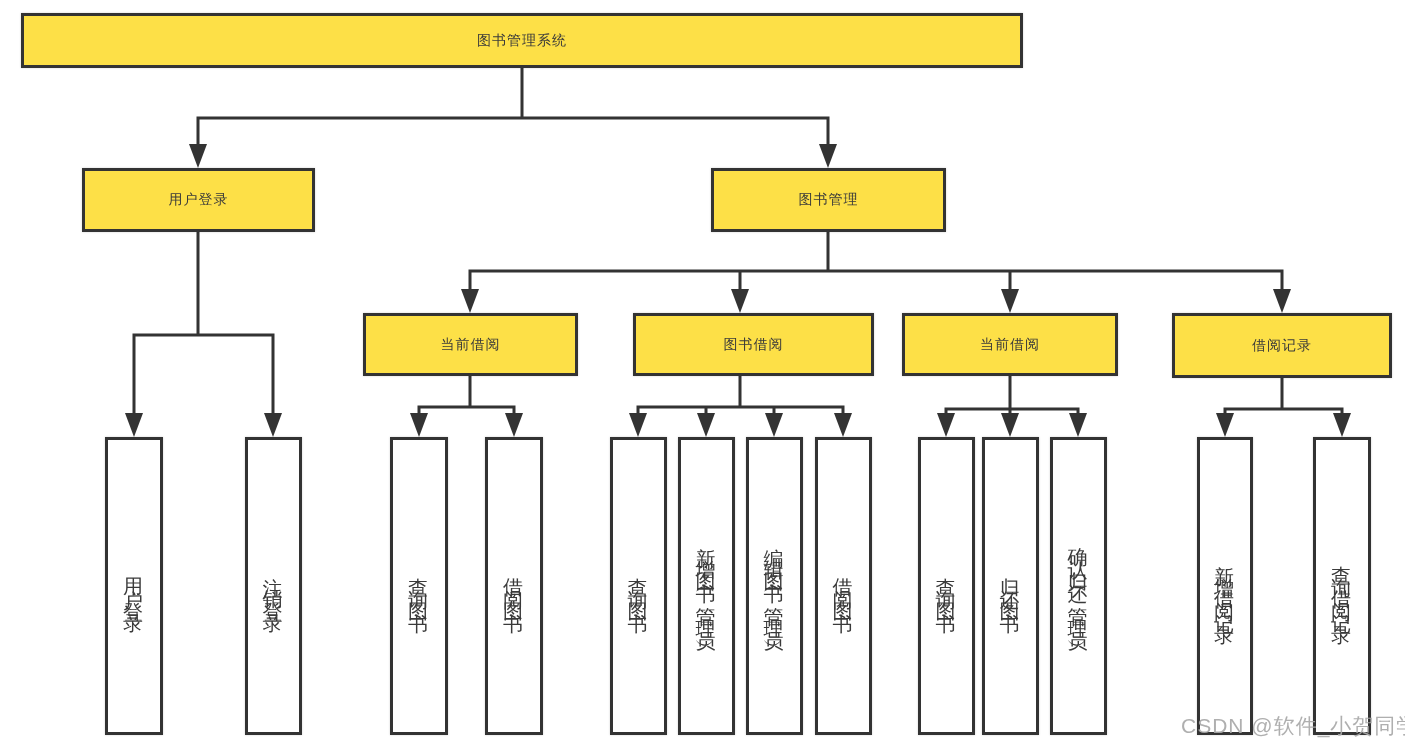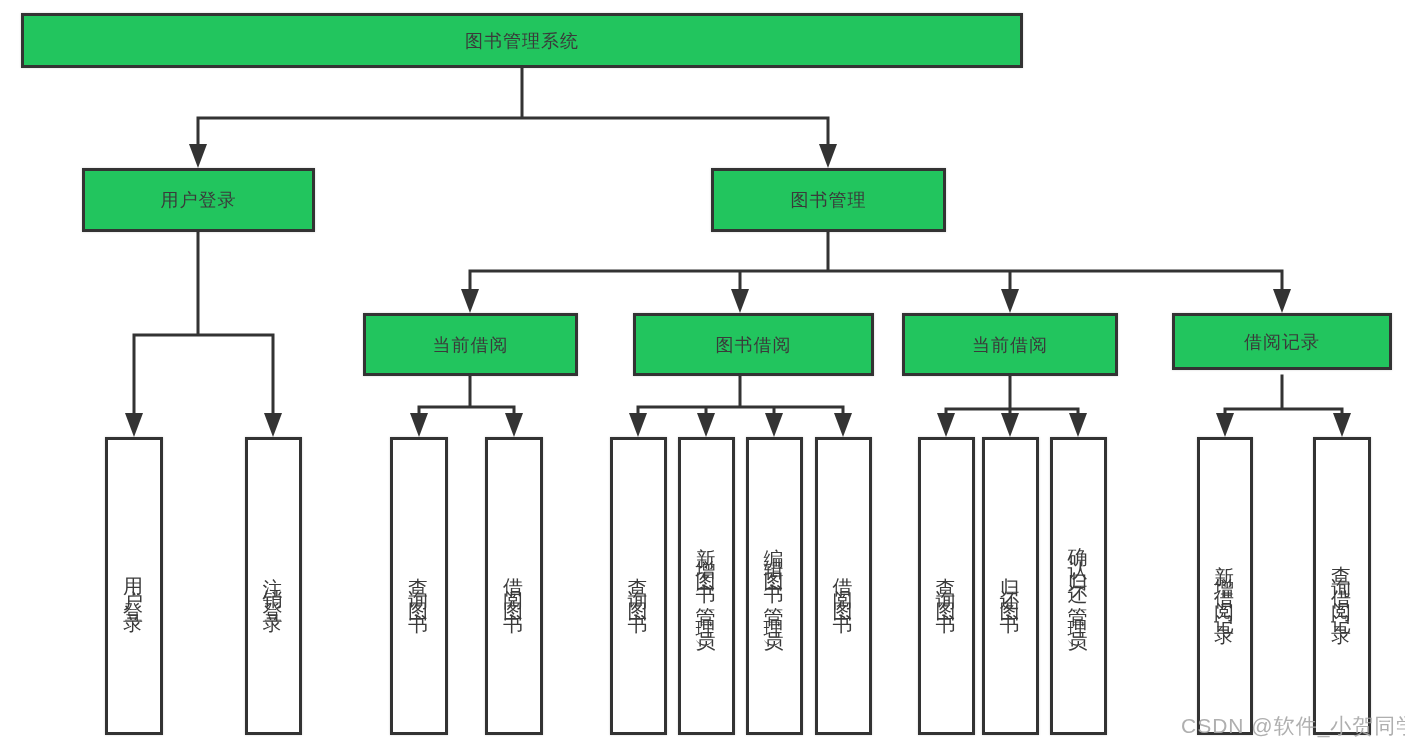--- a/index.html
+++ b/index.html
@@ -8,23 +8,23 @@
     width:1405px;height:747px;
     background:#ffffff;
     overflow:hidden;
     font-family:"Liberation Sans","DejaVu Sans",sans-serif;
   }
   .wires{position:absolute;left:0;top:0;z-index:1;}
   .hbox{
     position:absolute;z-index:2;
     box-sizing:border-box;
     border:3px solid #333333;
-    background:#22c55e;
+    background:#fde047;
     display:flex;align-items:center;justify-content:center;
-    font-size:18px;letter-spacing:1px;color:#3a3a3a;
+    font-size:14px;letter-spacing:1px;color:#3a3a3a;
     box-shadow:0 0 2px rgba(0,0,0,.18);
     white-space:nowrap;
   }
   .vbox{
     position:absolute;z-index:2;
     box-sizing:border-box;
     border:3px solid #333333;
     background:#ffffff;
     display:flex;align-items:center;justify-content:center;
     writing-mode:vertical-rl;text-orientation:mixed;
@@ -79,21 +79,21 @@
   </svg>
 
   <div class="hbox" style="left:21px;top:13px;width:1002px;height:55px;">图书管理系统</div>
 
   <div class="hbox" style="left:82px;top:168px;width:233px;height:64px;">用户登录</div>
   <div class="hbox" style="left:711px;top:168px;width:235px;height:64px;">图书管理</div>
 
   <div class="hbox" style="left:363px;top:313px;width:215px;height:63px;">当前借阅</div>
   <div class="hbox" style="left:633px;top:313px;width:241px;height:63px;">图书借阅</div>
   <div class="hbox" style="left:902px;top:313px;width:216px;height:63px;">当前借阅</div>
-  <div class="hbox" style="left:1172px;top:313px;width:220px;height:57px;">借阅记录</div>
+  <div class="hbox" style="left:1172px;top:313px;width:220px;height:65px;">借阅记录</div>
 
   <div class="vbox" style="left:105px;width:58px;">用户登录</div>
   <div class="vbox" style="left:245px;width:57px;">注销登录</div>
   <div class="vbox" style="left:390px;width:58px;">查询图书</div>
   <div class="vbox" style="left:485px;width:58px;">借阅图书</div>
   <div class="vbox" style="left:610px;width:57px;">查询图书</div>
   <div class="vbox" style="left:678px;width:57px;">新增图书（管理员）</div>
   <div class="vbox" style="left:746px;width:57px;">编辑图书（管理员）</div>
   <div class="vbox" style="left:815px;width:57px;">借阅图书</div>
   <div class="vbox" style="left:918px;width:57px;">查询图书</div>

